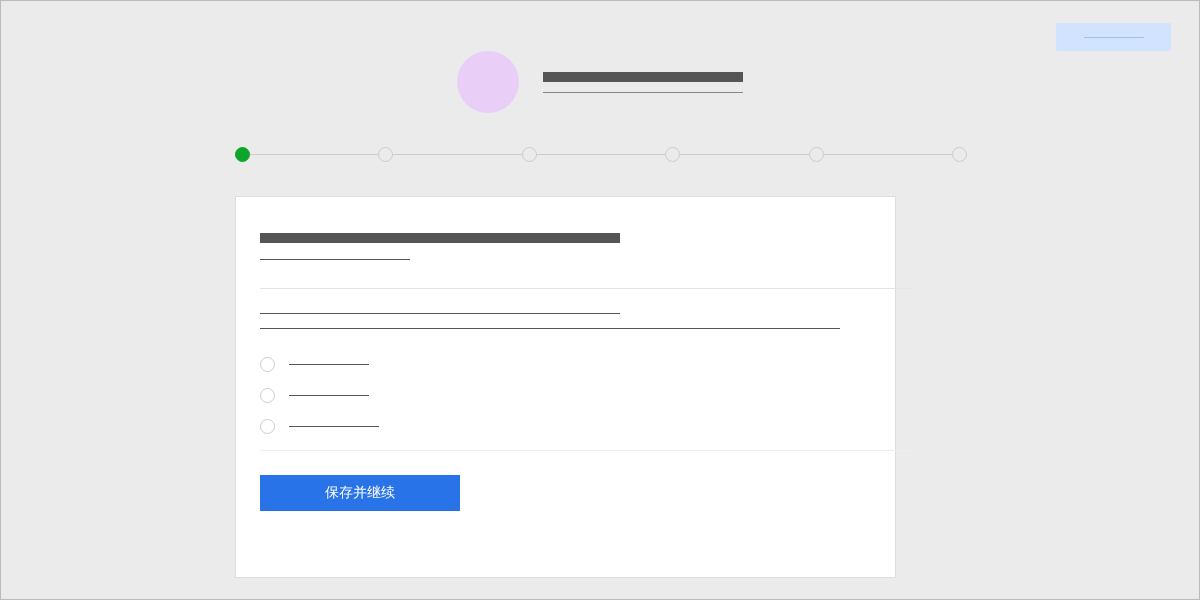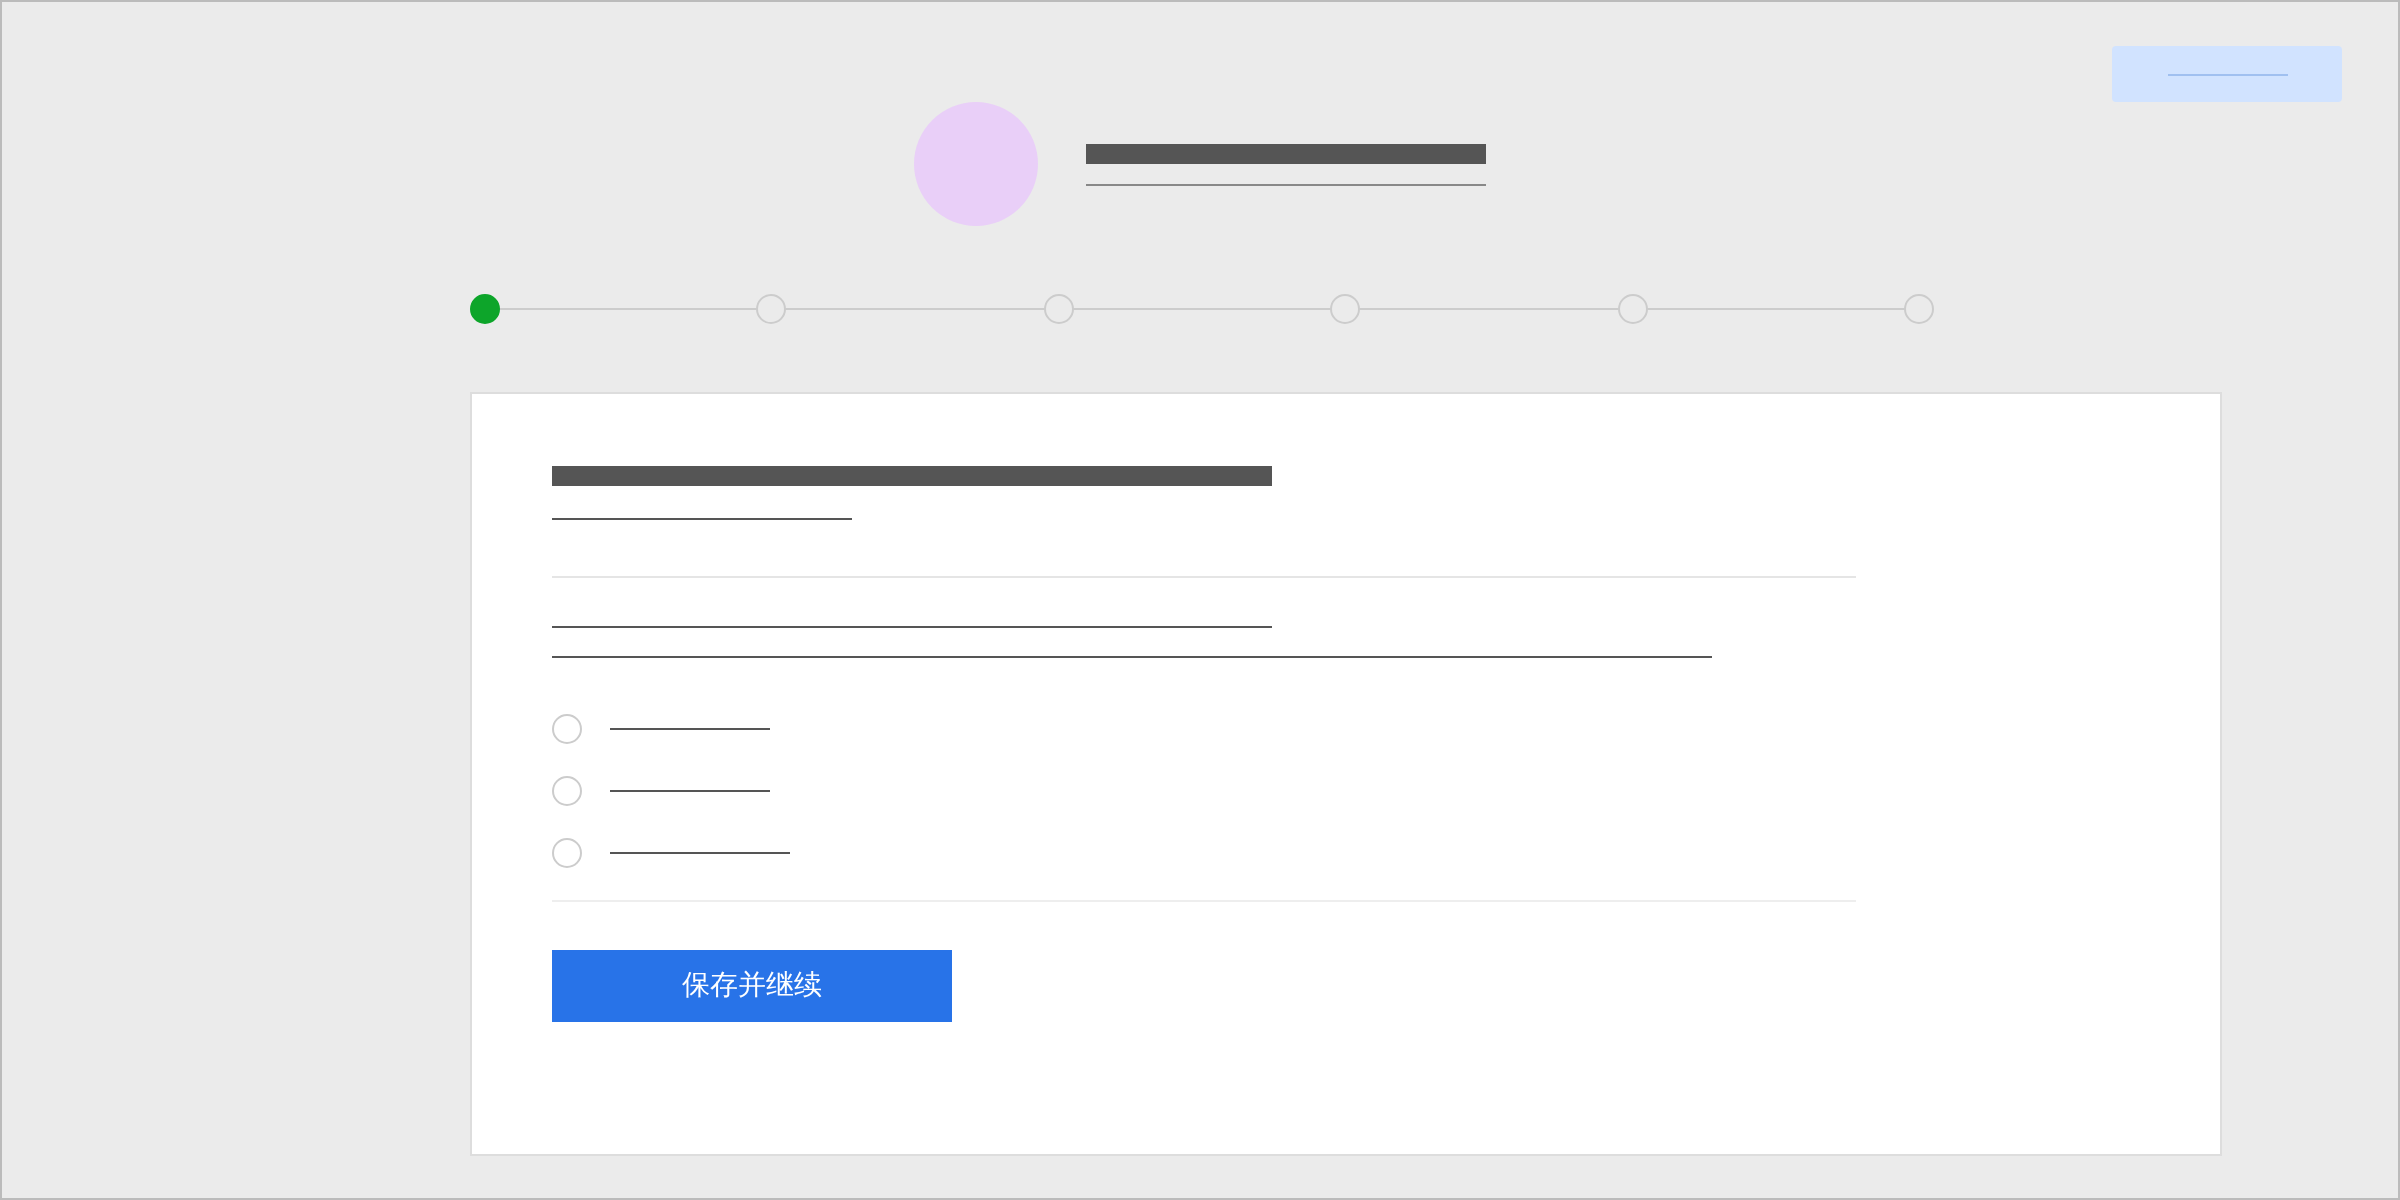--- a/index.html
+++ b/index.html
@@ -93,25 +93,25 @@
     }
     .step-dot.active {
       background: #0da52a;
       border-color: #0da52a;
     }
 
     .card {
       position: absolute;
       top: 195px;
       left: 234px;
-      width: 876px;
+      width: 661px;
       height: 382px;
       background: #fff;
       border: 1px solid #ddd;
-      padding: 36px 40px 30px 40px;
+      padding: 36px 40px 30px 24px;
     }
     
     .section-title-bar {
       width: 360px;
       height: 10px;
       background: #555;
       margin-bottom: 16px;
     }
     .section-sub-line {
       width: 150px;

